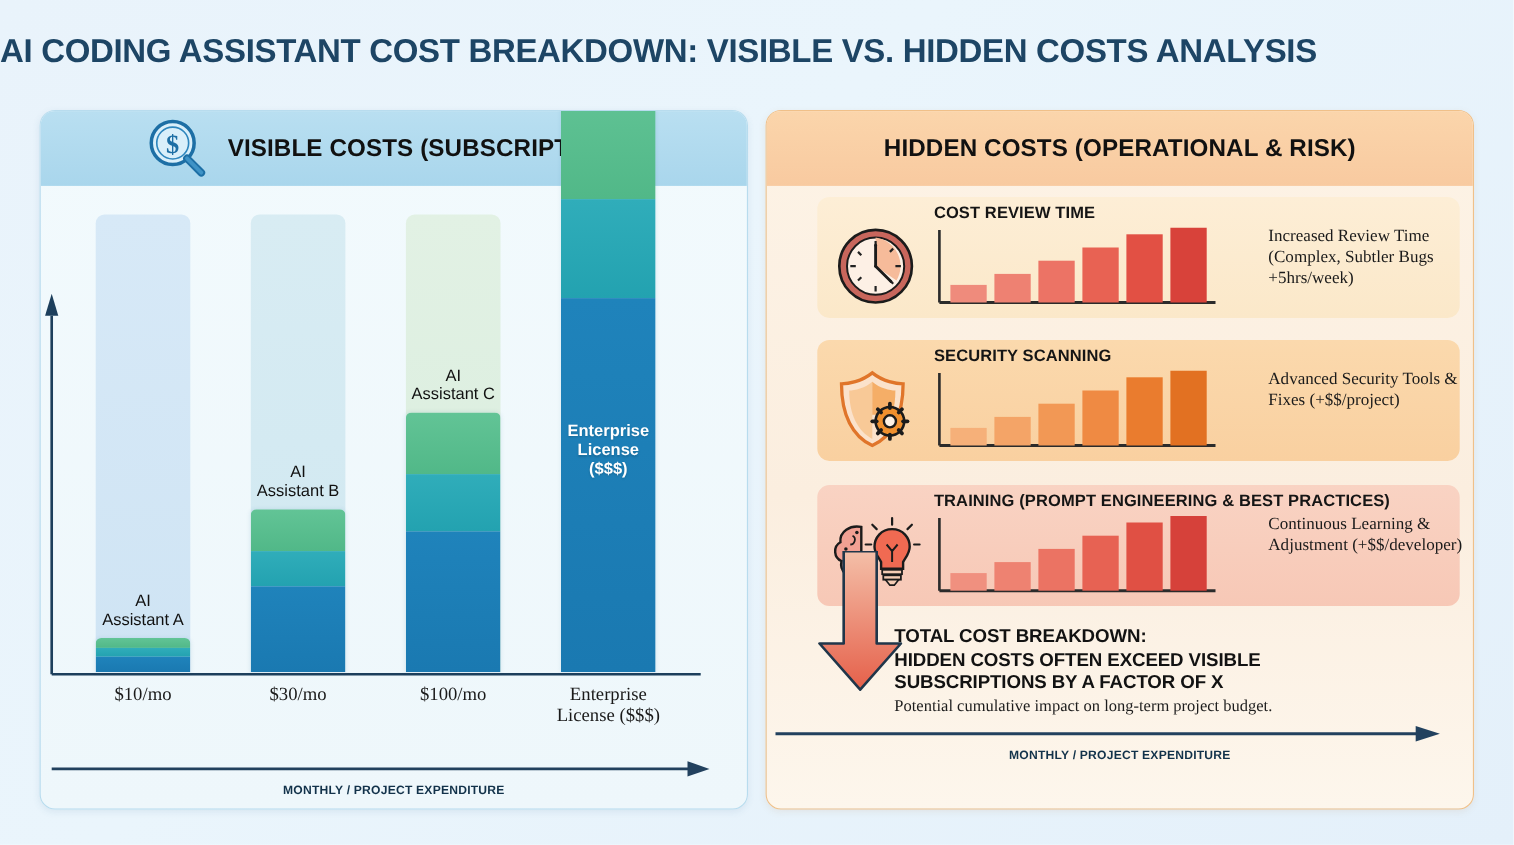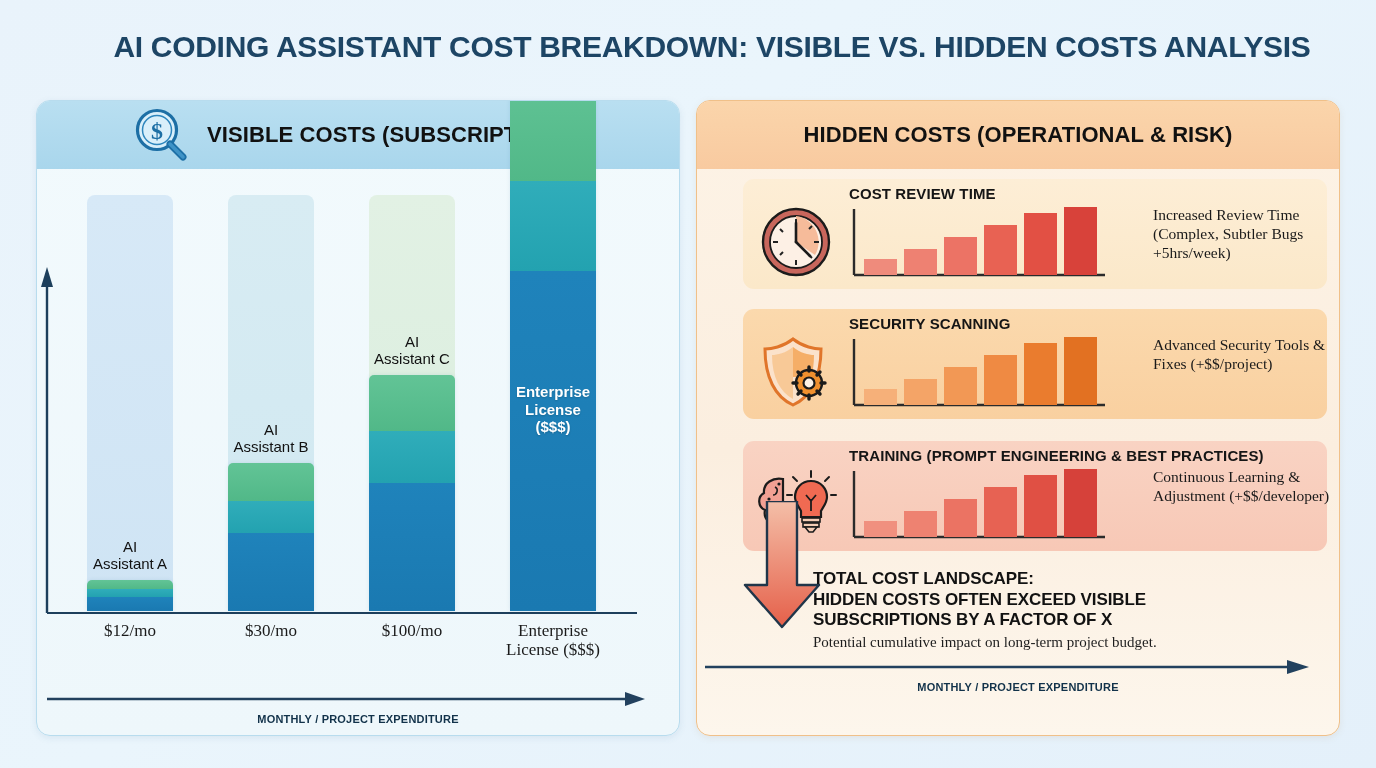--- a/index.html
+++ b/index.html
@@ -7,26 +7,24 @@
     width: 1376px; height: 768px;
     background: linear-gradient(135deg, #e9f3fb 0%, #eaf5fc 40%, #e4f0fa 100%);
     font-family: "Liberation Sans", sans-serif;
     overflow: hidden;
     position: relative;
   }
 
   
   .main-title {
     position: absolute; top: 30px; left: 0; width: 100%;
-    text-align: center;
     font-size: 30px; font-weight: bold;
     letter-spacing: -0.3px;
     color: #1d4565;
     font-family: "Liberation Sans", sans-serif;
-    padding-left: 48px;
   }
 
   
   .panel { position: absolute; border-radius: 14px; overflow: hidden; }
 
   .panel-left {
     left: 36px; top: 100px; width: 644px; height: 636px;
     background: linear-gradient(180deg, #f2fafd 0%, #eef7fb 100%);
     border: 1.5px solid #b8dcee;
     box-shadow: 0 2px 7px rgba(60,110,150,0.10);
@@ -182,21 +180,21 @@
       <div class="bar-label" style="left:312px;width:126px;bottom:367px;">AI<br>Assistant C</div>
 
       <div class="stack-bar" style="left:473px;width:86px;height:538px;">
         <div class="seg-green" style="height:108px"></div>
         <div class="seg-teal" style="height:90px"></div>
         <div class="seg-blue" style="height:340px"></div>
       </div>
 
       <div class="bar-inner-label" style="left:473px;width:86px;bottom:300px;">Enterprise<br>License<br>($$$)</div>
 
-      <div class="tick-label" style="left:33px;width:120px;top:452px;">$12/mo</div>
+      <div class="tick-label" style="left:33px;width:120px;top:452px;">$10/mo</div>
       <div class="tick-label" style="left:174px;width:120px;top:452px;">$30/mo</div>
       <div class="tick-label" style="left:315px;width:120px;top:452px;">$100/mo</div>
       <div class="tick-label" style="left:449px;width:134px;top:452px;">Enterprise<br>License ($$$)</div>
 
       <div class="axis-caption" style="top:544px;">MONTHLY / PROJECT EXPENDITURE</div>
     </div>
   </div>
 </div>
 
 <svg class="connector" viewBox="0 0 130 330">
@@ -329,21 +327,21 @@
       <defs>
         <linearGradient id="dgrad" x1="0" y1="0" x2="0" y2="1">
           <stop offset="0%" stop-color="#f4bfa8"></stop>
           <stop offset="100%" stop-color="#e5604a"></stop>
         </linearGradient>
       </defs>
       <polygon points="30,0 60,0 60,84 82,84 45,126 8,84 30,84" fill="url(#dgrad)" stroke="#20364a" stroke-width="2.4" stroke-linejoin="round"></polygon>
     </svg>
 
     <div class="summary">
-      <div class="sum-line">TOTAL COST LANDSCAPE:</div>
+      <div class="sum-line">TOTAL COST BREAKDOWN:</div>
       <div class="sum-line">HIDDEN COSTS OFTEN EXCEED VISIBLE</div>
       <div class="sum-line">SUBSCRIPTIONS BY A FACTOR OF X</div>
       <div class="sum-sub">Potential cumulative impact on long-term project budget.</div>
     </div>
 
     <svg style="position:absolute;left:0;top:0;width:100%;height:100%;pointer-events:none">
       <line x1="8" y1="498" x2="592" y2="498" stroke="#22415e" stroke-width="2.6"></line>
       <polygon points="612,498 590,491 590,505" fill="#22415e"></polygon>
     </svg>
 

